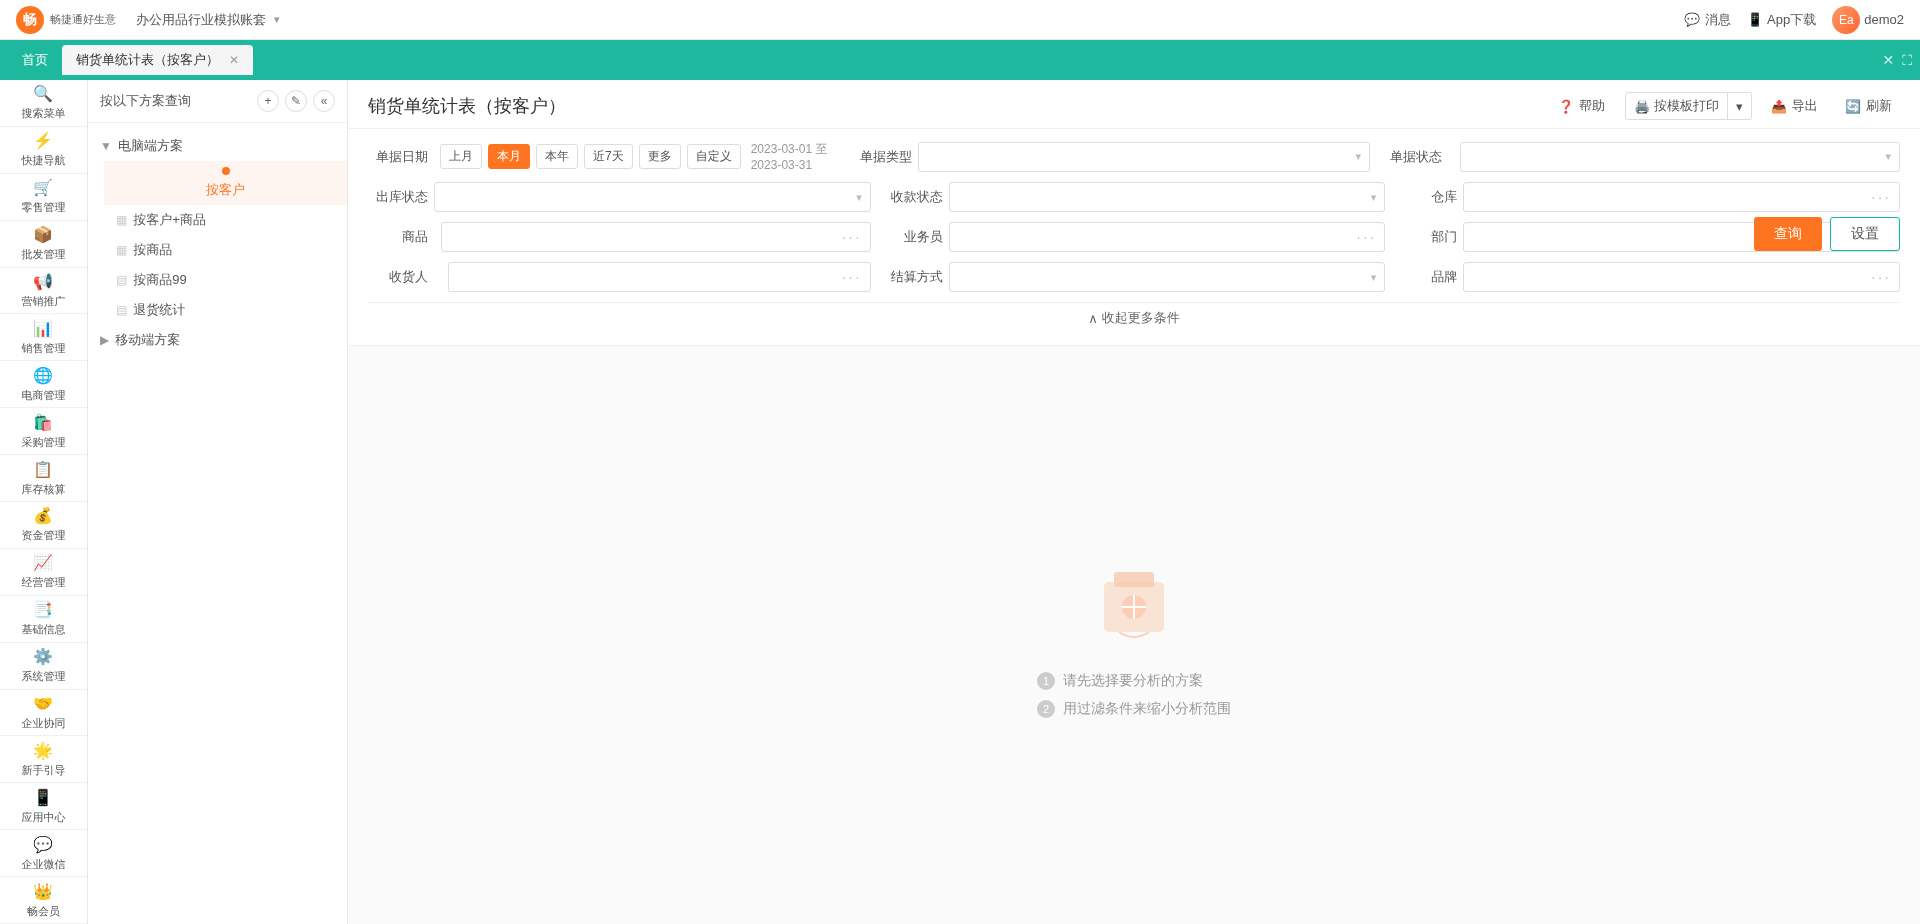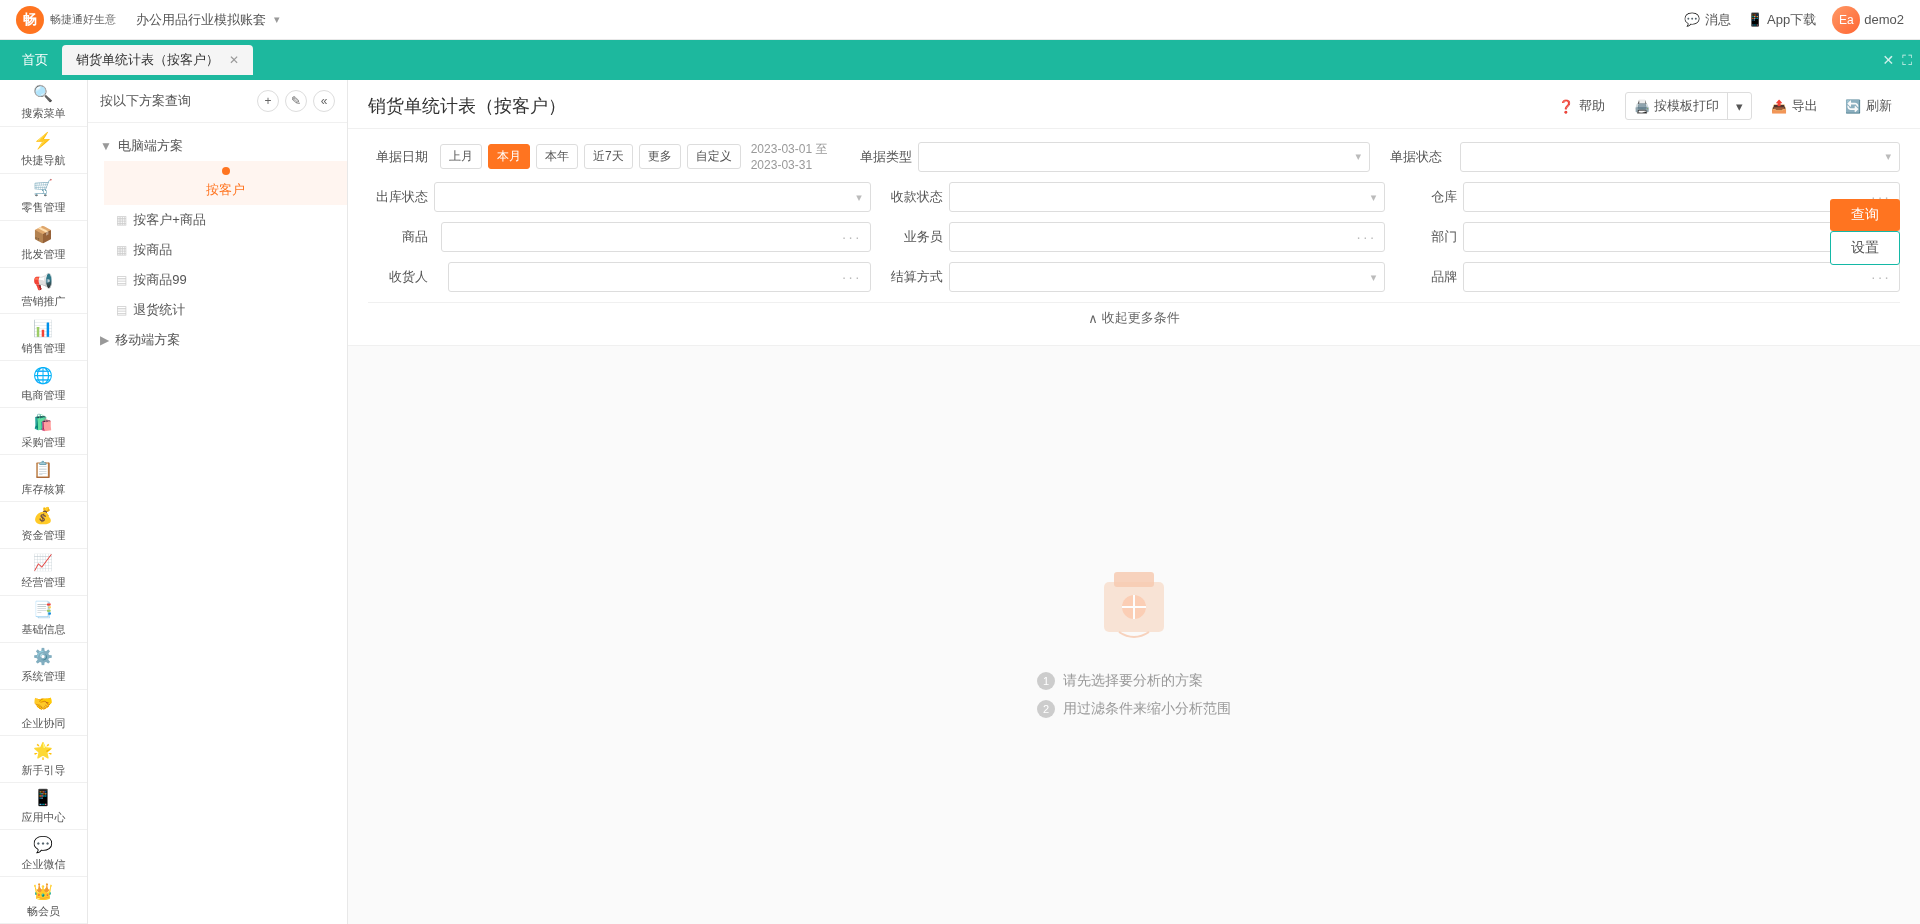--- a/index.html
+++ b/index.html
@@ -381,21 +381,21 @@
           </div>
         </div>
       </div>
 
       <div class="collapse-btn">
         <span>∧</span>
         <span>收起更多条件</span>
       </div>
     </div>
 
-    <div style="position:absolute; right:20px; top:119px; display:flex; flex-direction:column; z-index:10;">
+    <div style="position:absolute; right:20px; top:137px; display:flex; flex-direction:row; gap:8px; z-index:10;">
       <button class="query-btn primary">查询</button>
       <button class="query-btn secondary">设置</button>
     </div>
 
     <div class="empty-state">
       <div class="empty-icon">
         <svg viewBox="0 0 100 100" xmlns="http://www.w3.org/2000/svg">
           <rect x="20" y="30" width="60" height="50" rx="5" fill="#f5c5a3" opacity="0.7"></rect>
           <rect x="30" y="20" width="40" height="15" rx="3" fill="#f5a87c" opacity="0.8"></rect>
           <circle cx="50" cy="55" r="12" fill="#ff9966" opacity="0.6"></circle>

